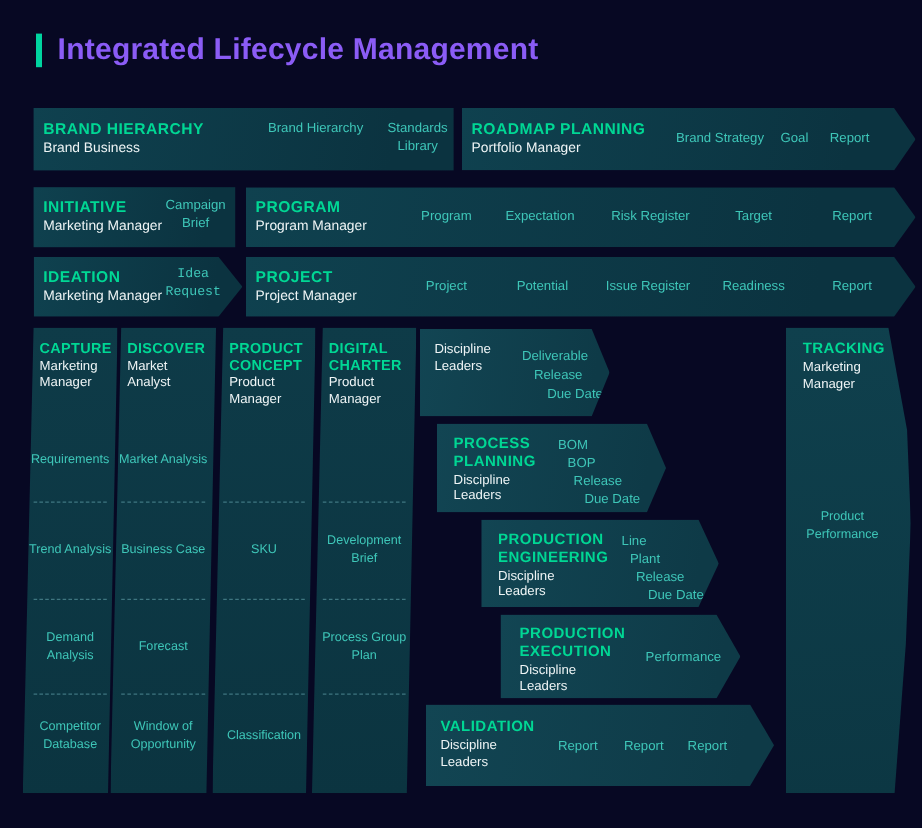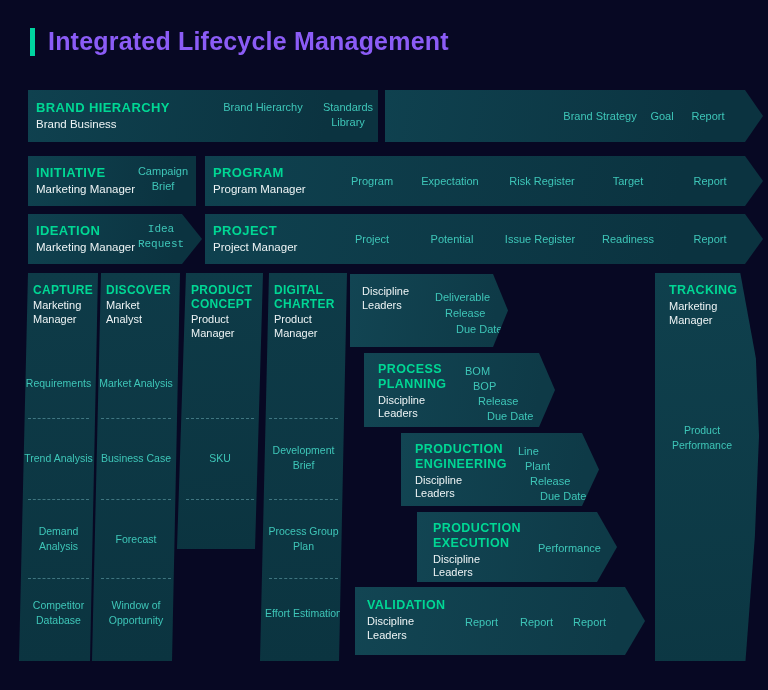--- a/index.html
+++ b/index.html
@@ -63,20 +63,24 @@
   <div class="box" style="left:28px;top:90px;width:350px;height:52px;">
     <div class="head">
       <div class="t">BRAND HIERARCHY</div>
       <div class="r">Brand Business</div>
     </div>
     <span class="item wrap" style="left:195px;top:10px;width:80px;">Brand Hierarchy</span>
     <span class="item wrap" style="left:280px;top:10px;width:80px;">Standards Library</span>
   </div>
 
   <div class="box arrow" style="left:385px;top:90px;width:378px;height:52px;--tip:18px;">
+    <div class="head">
+      <div class="t">ROADMAP PLANNING</div>
+      <div class="r">Portfolio Manager</div>
+    </div>
     <span class="item mid" style="left:215px;">Brand Strategy</span>
     <span class="item mid" style="left:277px;">Goal</span>
     <span class="item mid" style="left:323px;">Report</span>
   </div>
 
   <div class="box" style="left:28px;top:156px;width:168px;height:50px;">
     <div class="head">
       <div class="t">INITIATIVE</div>
       <div class="r">Marketing Manager</div>
     </div>
@@ -136,21 +140,21 @@
     </div>
     <div class="slot" style="top:80px;">Market Analysis</div>
     <div class="sep" style="top:145px;"></div>
     <div class="slot" style="top:155px;">Business Case</div>
     <div class="sep" style="top:226px;"></div>
     <div class="slot" style="top:236px;">Forecast</div>
     <div class="sep" style="top:305px;"></div>
     <div class="slot" style="top:310px;">Window of Opportunity</div>
   </div>
 
-  <div class="col" style="left:177px;top:273px;width:86px;height:276px;">
+  <div class="col" style="left:177px;top:273px;width:86px;height:388px;">
     <div class="col-head">
       <div class="t">PRODUCT CONCEPT</div>
       <div class="r">Product Manager</div>
     </div>
     <div class="sep" style="top:145px;"></div>
     <div class="slot" style="top:155px;">SKU</div>
     <div class="sep" style="top:226px;"></div>
     <div class="sep" style="top:305px;"></div>
     <div class="slot" style="top:310px;">Classification</div>
   </div>
@@ -159,21 +163,20 @@
     <div class="col-head">
       <div class="t">DIGITAL CHARTER</div>
       <div class="r">Product Manager</div>
     </div>
     <div class="slot" style="top:80px;"></div>
     <div class="sep" style="top:145px;"></div>
     <div class="slot" style="top:155px;">Development Brief</div>
     <div class="sep" style="top:226px;"></div>
     <div class="slot" style="top:236px;">Process Group Plan</div>
     <div class="sep" style="top:305px;"></div>
-    <div class="slot" style="top:310px;">Effort Estimation</div>
   </div>
 
   <div class="box arrow stage" style="left:350px;top:274px;width:158px;height:73px;--tip:15px;">
     <div class="stage-head">
       <div class="r">Discipline Leaders</div>
     </div>
     <span class="item" style="left:85px;top:16px;">Deliverable</span>
     <span class="item" style="left:95px;top:32px;">Release</span>
     <span class="item" style="left:106px;top:48px;">Due Date</span>
   </div>

